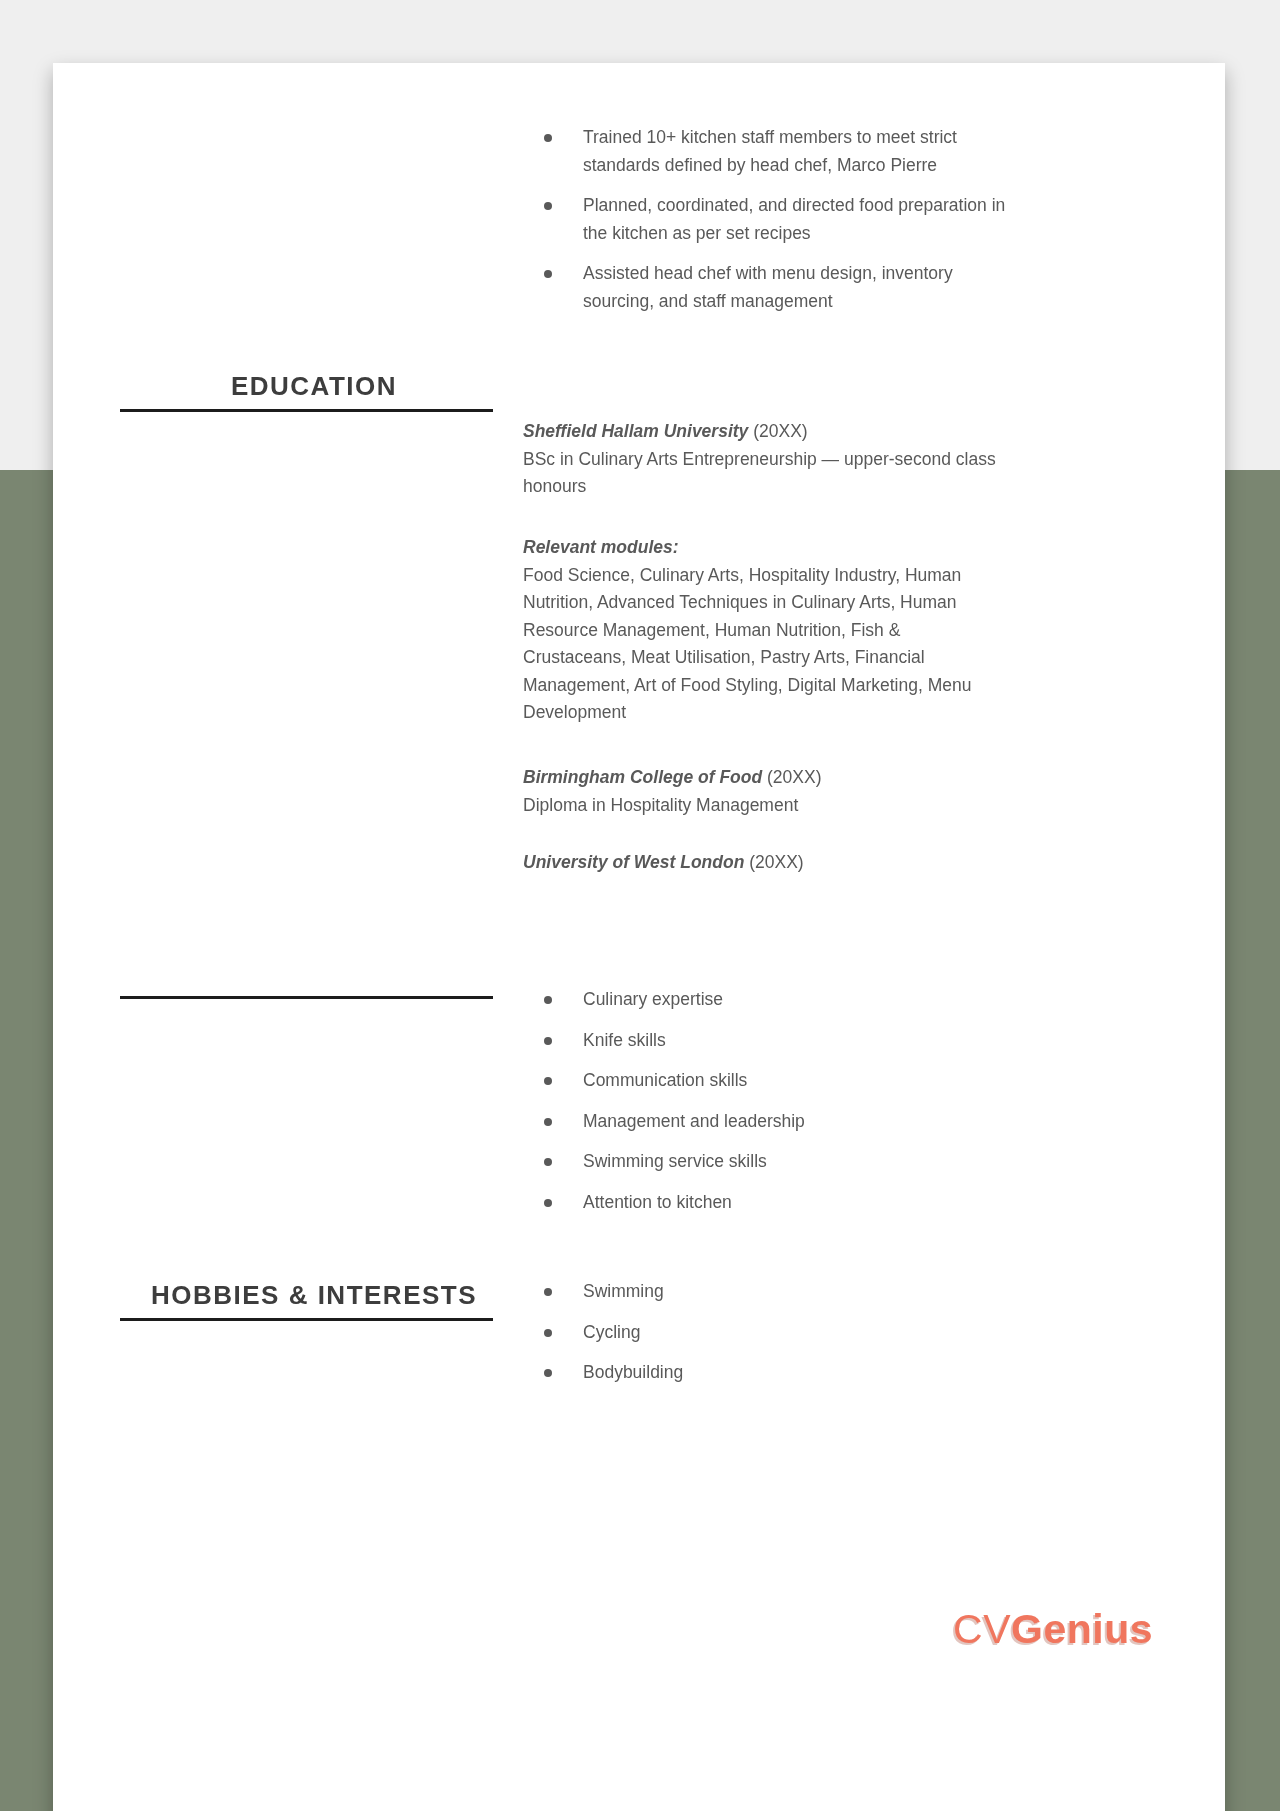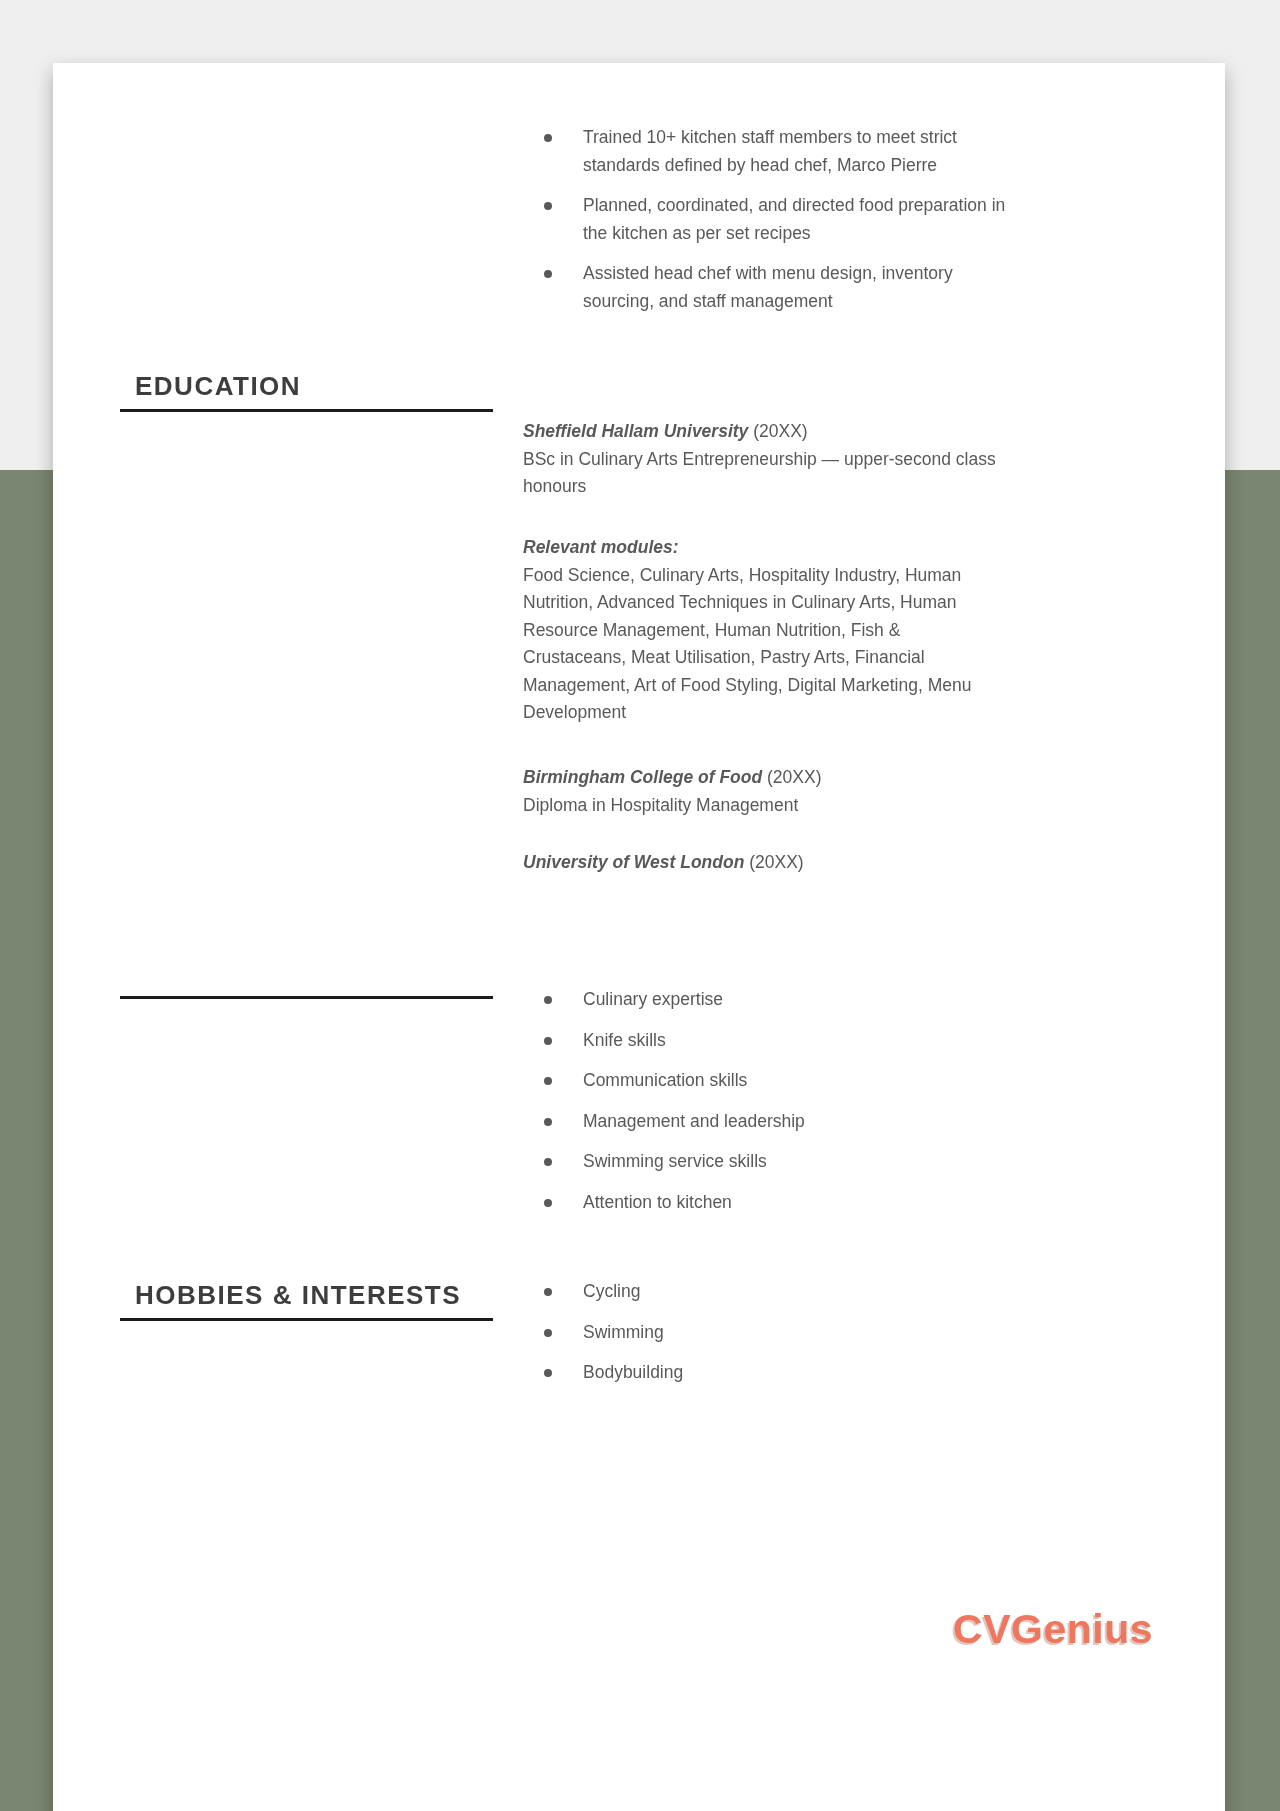--- a/index.html
+++ b/index.html
@@ -11,21 +11,21 @@
   .bg-bottom{
     position:absolute;left:0;top:470px;width:1280px;height:1341px;
     background:#7a8671;
   }
   .paper{
     position:absolute;left:53px;top:63px;width:1172px;height:1773px;
     background:#ffffff;
     box-shadow:0 8px 18px rgba(0,0,0,0.28);
   }
   
-  .section-header{position:absolute;left:67px;width:373px;}
+  .section-header{position:absolute;left:67px;width:373px;text-align:center;}
   .section-title{
     font-size:26px;font-weight:bold;letter-spacing:1.5px;
     color:#3d3d3d;line-height:30px;padding-left:15px;
     white-space:nowrap;
   }
   .rule{height:3px;background:#1c1c1c;margin-top:8px;}
   #sec-education{top:308px;}
   #sec-skills{top:925px;}
   #sec-hobbies{top:1217px;}
 
@@ -54,21 +54,21 @@
   #edu-entry-3{top:786px;}
   #skills-list{top:923px;}
   #hobbies-list{top:1215px;}
 
   .logo{
     position:absolute;right:72px;top:1544px;
     font-size:41px;line-height:44px;color:#f0765e;
     letter-spacing:0.5px;white-space:nowrap;
     text-shadow:-2px 2px 0 rgba(158,62,43,0.30);
   }
-  .logo .cv{font-weight:bold;}
+  .logo .cv{font-weight:normal;}
   .logo .genius{font-weight:bold;}
 </style>
 </head>
 <body>
 
 <div class="bg-bottom"></div>
 
 <div class="paper">
 
   <ul class="dotlist content" id="exp-list">
@@ -122,20 +122,20 @@
     <li>Swimming service skills</li>
     <li>Attention to kitchen</li>
   </ul>
 
   <div class="section-header" id="sec-hobbies">
     <div class="section-title">HOBBIES &amp; INTERESTS</div>
     <div class="rule"></div>
   </div>
 
   <ul class="dotlist content" id="hobbies-list">
+    <li>Swimming</li>
     <li>Cycling</li>
-    <li>Swimming</li>
     <li>Bodybuilding</li>
   </ul>
 
   <div class="logo"><span class="cv">CV</span><span class="genius">Genius</span></div>
 
 </div>
 
 </body></html>

